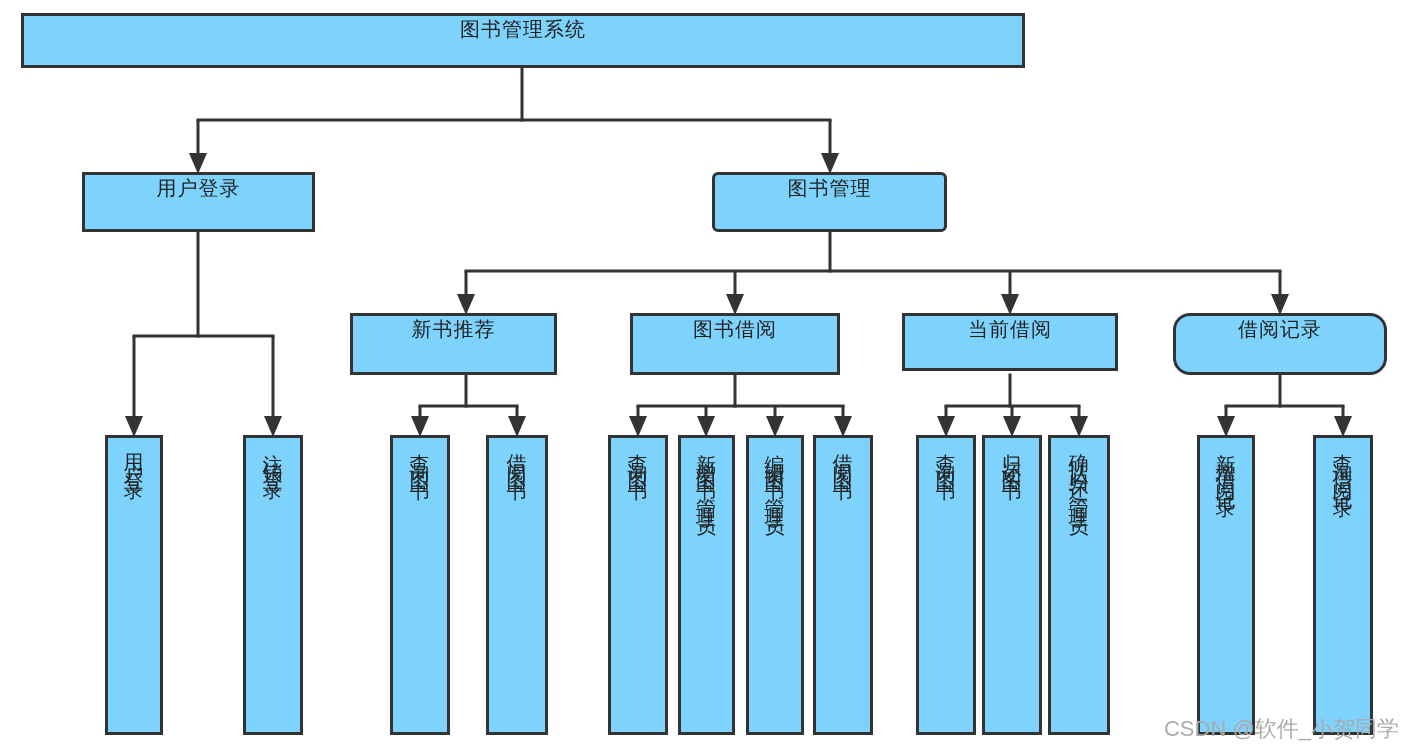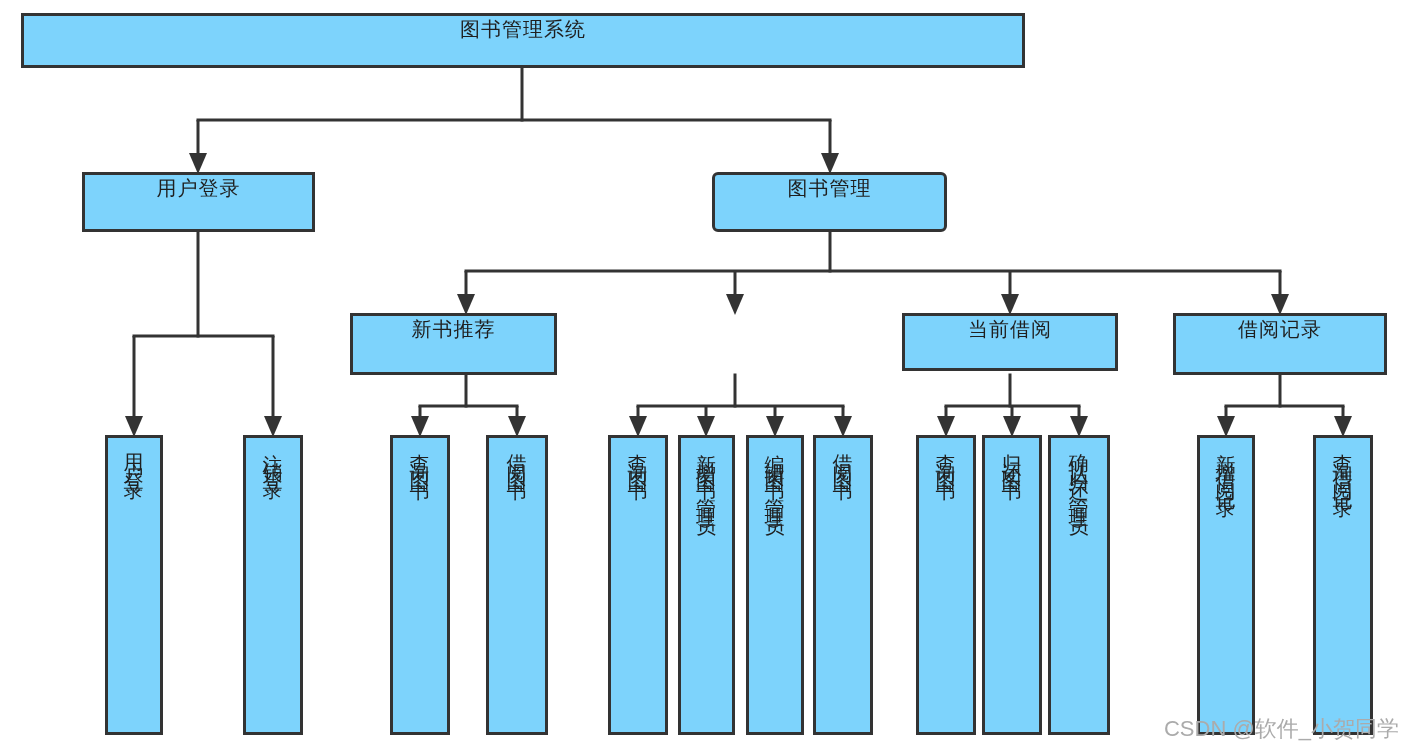--- a/index.html
+++ b/index.html
@@ -122,24 +122,27 @@
   <div class="node" style="left:82px; top:172px; width:233px; height:60px;">
     <span class="hlabel">用户登录</span>
   </div>
   <div class="node" style="left:712px; top:172px; width:235px; height:60px;border-radius:6px;">
     <span class="hlabel">图书管理</span>
   </div>
 
   <div class="node" style="left:350px; top:313px; width:207px; height:62px;">
     <span class="hlabel">新书推荐</span>
   </div>
+  <div class="node" style="left:630px; top:313px; width:210px; height:62px;">
+    <span class="hlabel">图书借阅</span>
+  </div>
   <div class="node" style="left:902px; top:313px; width:216px; height:58px;">
     <span class="hlabel">当前借阅</span>
   </div>
-  <div class="node" style="left:1173px; top:313px; width:214px; height:62px;">
+  <div class="node" style="left:1173px; top:313px; width:214px; height:62px;border-radius:17px;">
     <span class="hlabel">借阅记录</span>
   </div>
 
   <div class="node" style="left:105px; top:435px; width:58px; height:300px;">
     <span class="vlabel">用户登录</span>
   </div>
   <div class="node" style="left:243px; top:435px; width:60px; height:300px;">
     <span class="vlabel">注销登录</span>
   </div>
 

